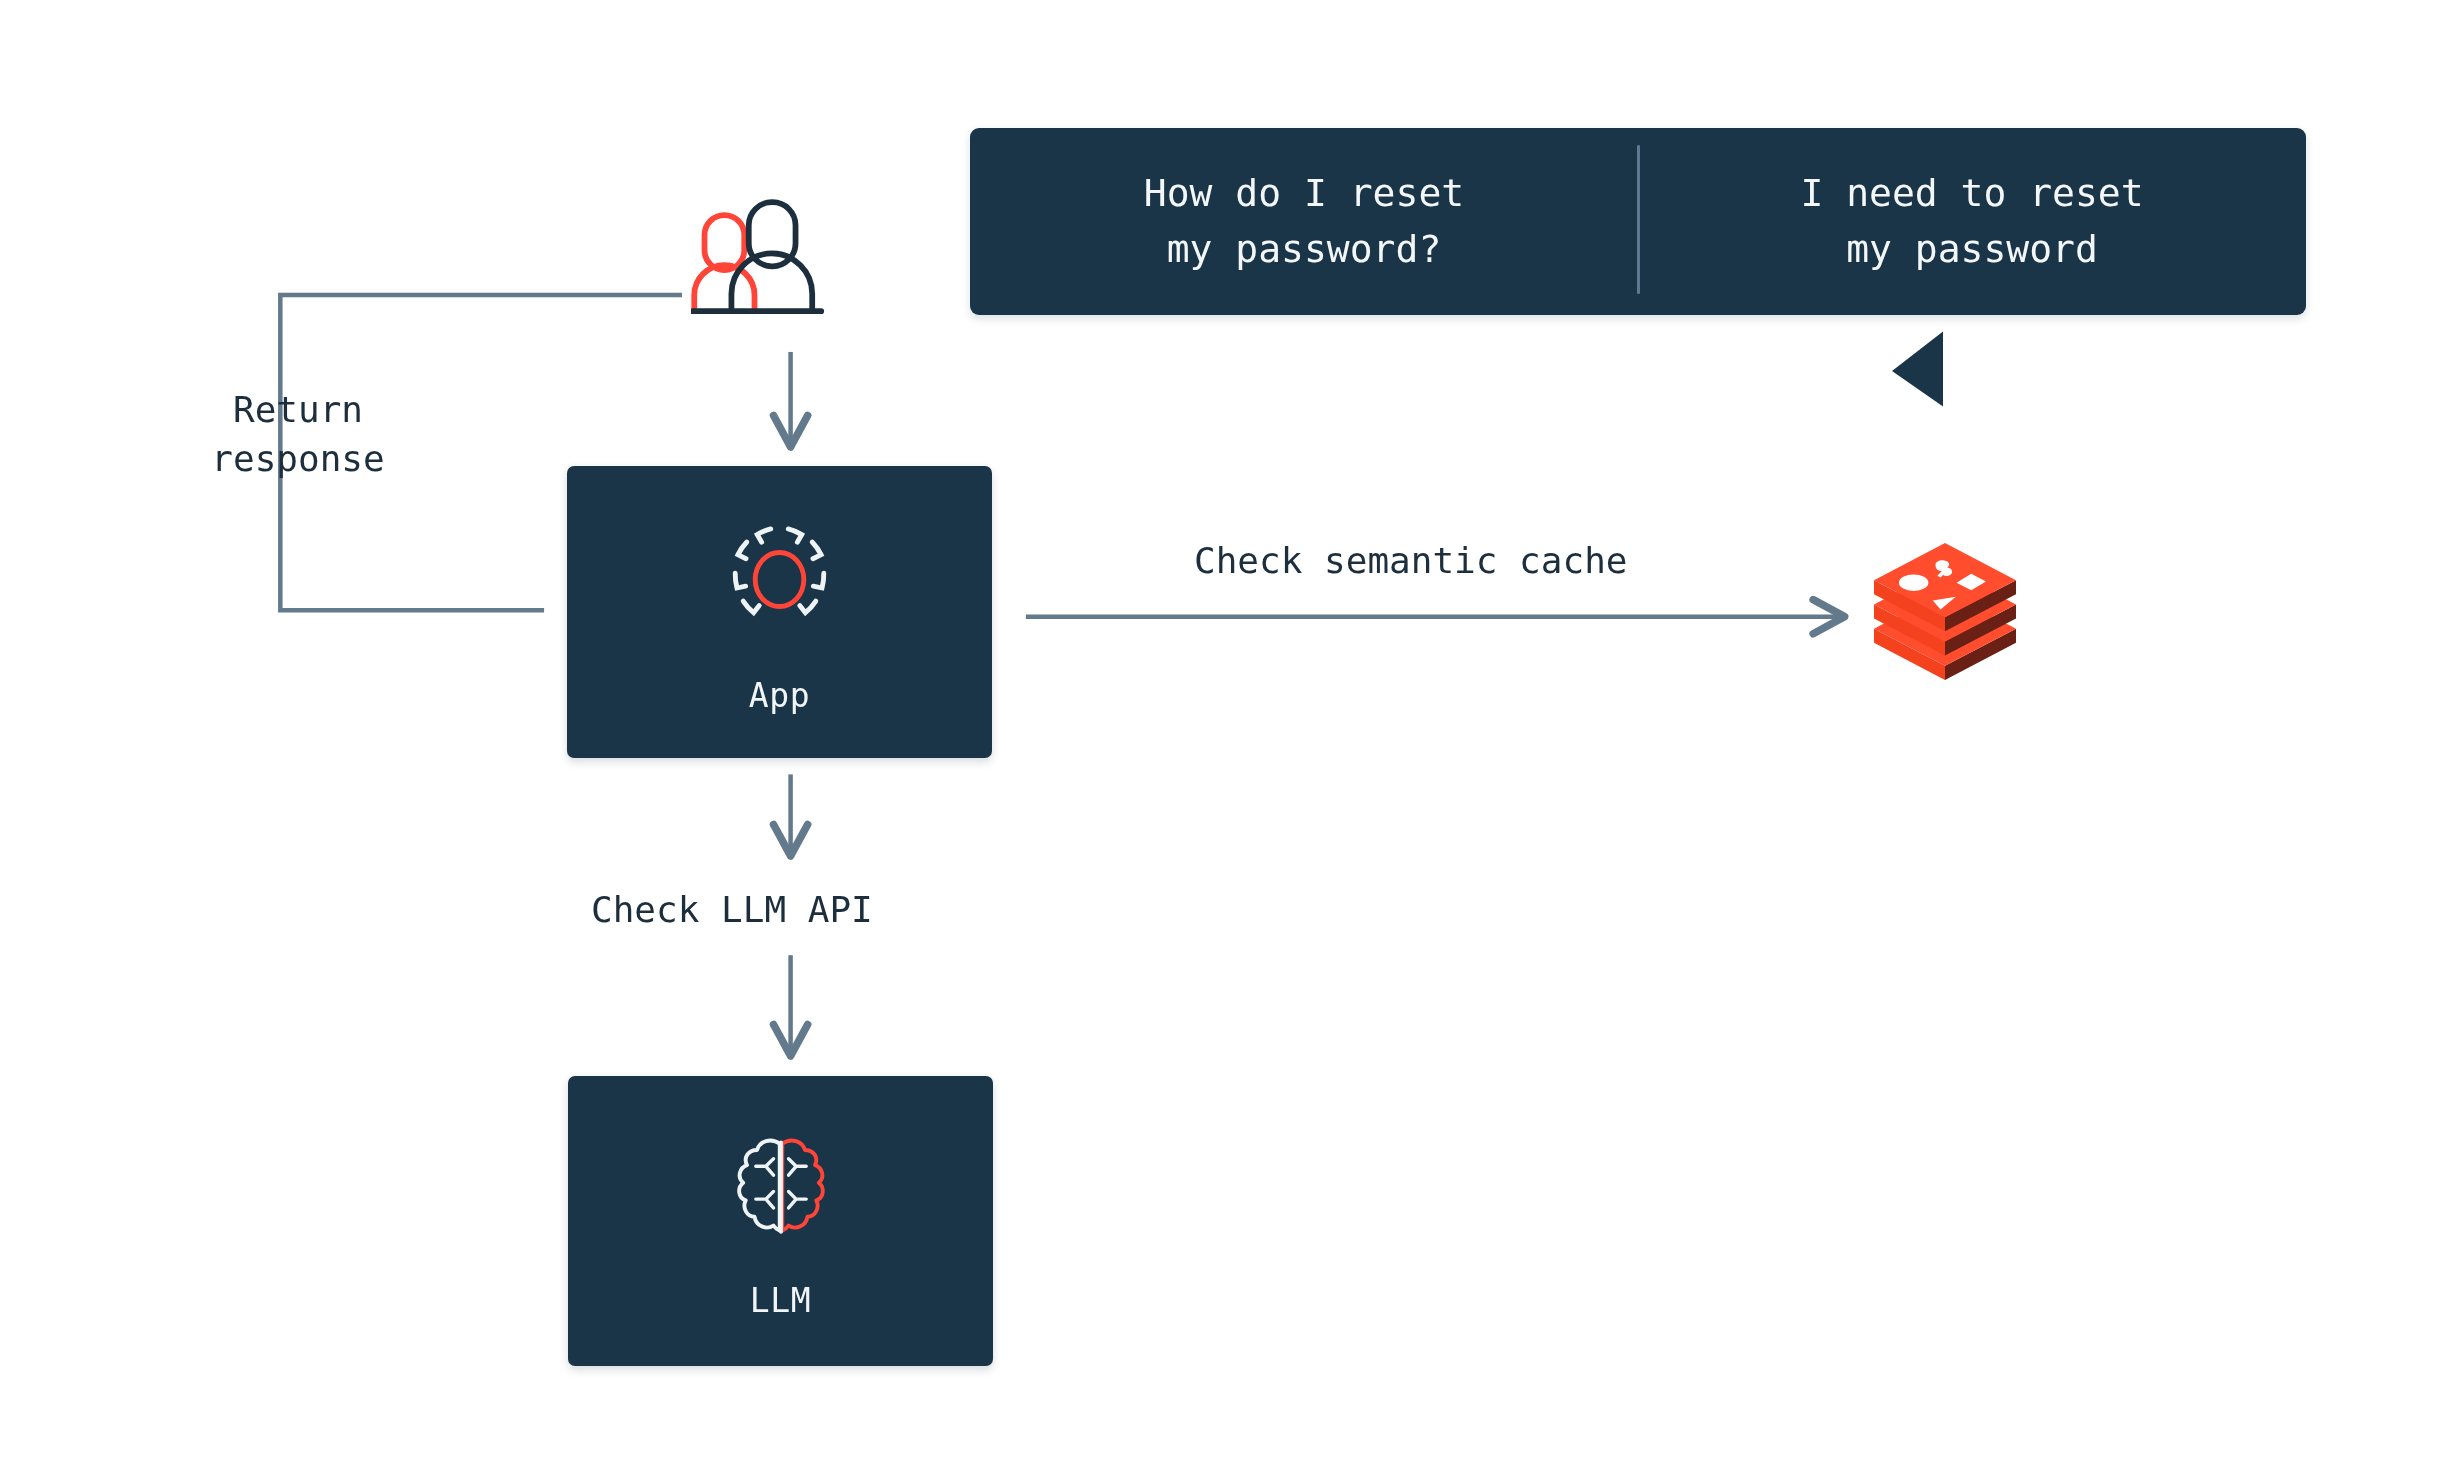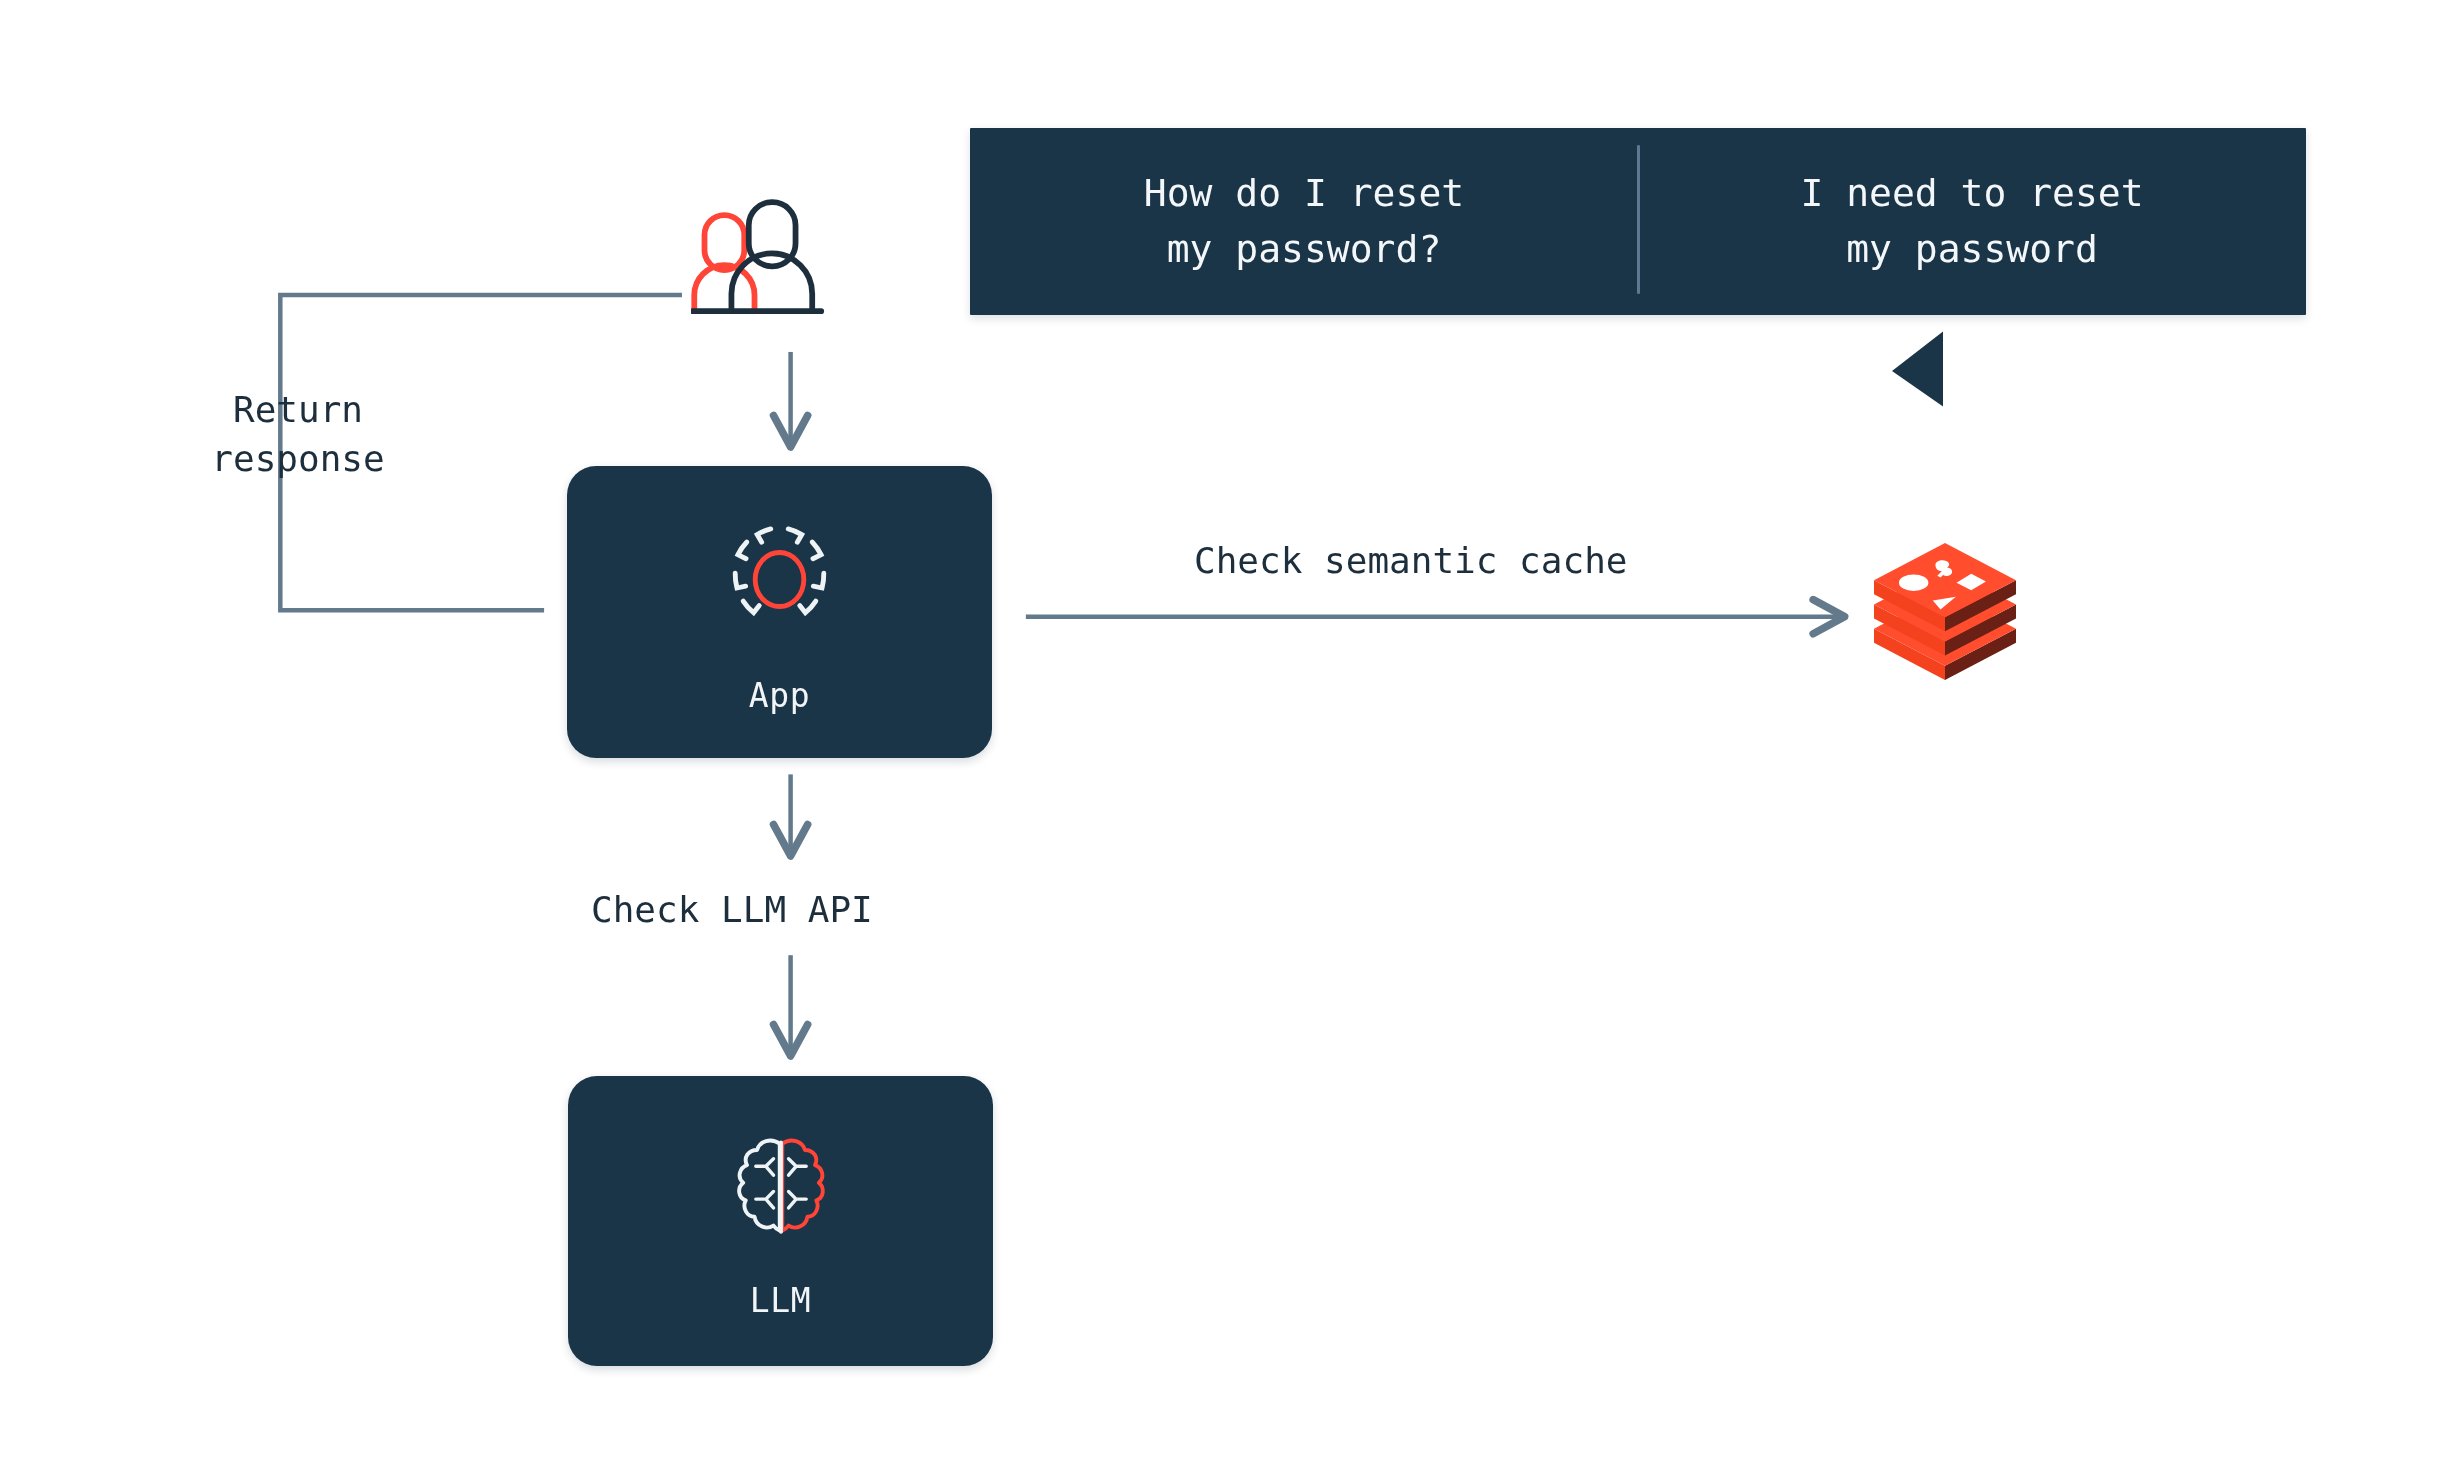--- a/index.html
+++ b/index.html
@@ -22,21 +22,21 @@
     position: absolute;
     inset: 0;
     width: 2462px;
     height: 1477px;
   }
 
   
   .node-box {
     position: absolute;
     background: #1a3548;
-    border-radius: 29px;
+    border-radius: 7px;
     box-shadow: 0 3.2px 9px rgba(20,40,60,0.16);
     display: flex;
     flex-direction: column;
     align-items: center;
     justify-content: center;
   }
   .node-icon {
     display: block;
   }
   .node-label {
@@ -52,21 +52,21 @@
   #llm-box   { left: 568px;  top: 1076px; width: 425px; height: 290px; }
 
   
   #callout-panel {
     position: absolute;
     left: 970px;
     top: 128px;
     width: 1336px;
     height: 187px;
     background: #1a3548;
-    border-radius: 1px;
+    border-radius: 9px;
     display: flex;
     align-items: center;
     box-shadow: 0 3.2px 9px rgba(20,40,60,0.14);
   }
   .callout-cell {
     flex: 1 1 0;
     display: flex;
     align-items: center;
     justify-content: center;
     text-align: center;

